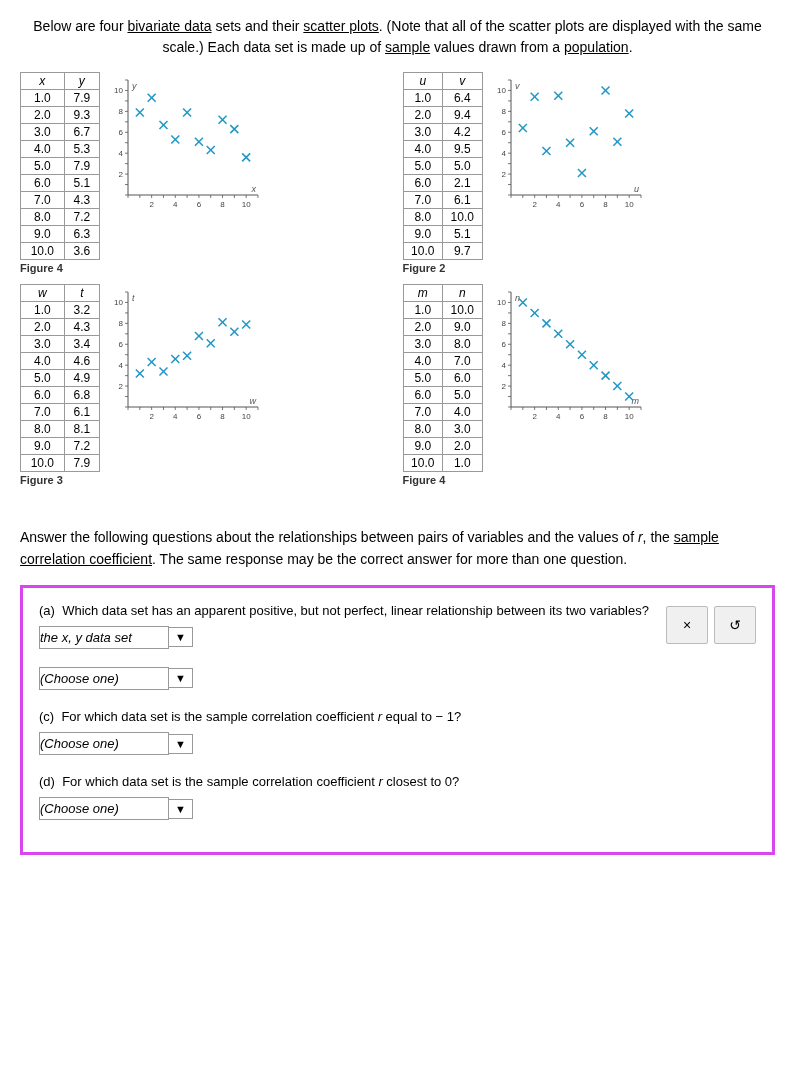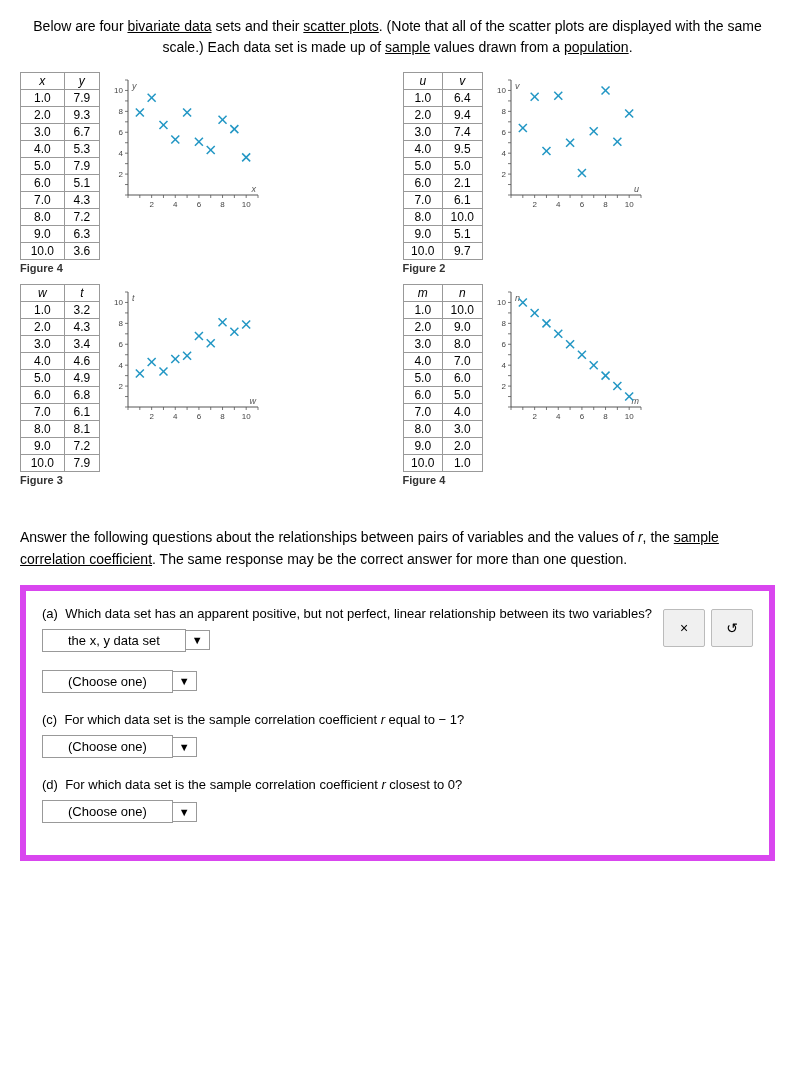--- a/index.html
+++ b/index.html
@@ -61,21 +61,21 @@
       width: 160px;
       height: 145px;
     }
     .answer-section {
       font-size: 14px;
       line-height: 1.6;
       margin-bottom: 14px;
       margin-top: 40px;
     }
     .questions-box {
-      border: 6px solid #d946ef;
+      border: 3px solid #d946ef;
       padding: 14px 16px;
       display: flex;
       gap: 8px;
       align-items: flex-start;
     }
     .questions-inner {
       flex: 1;
     }
     .question-block {
       margin-bottom: 18px;
@@ -85,25 +85,26 @@
       margin-bottom: 6px;
       line-height: 1.4;
     }
     .dropdown-row {
       display: flex;
       align-items: center;
       gap: 0;
     }
     .dropdown-selected {
       border: 1px solid #999;
-      padding: 3px 25px;
+      padding: 3px 0;
       font-size: 13px;
       min-width: 130px;
       background: #fff;
       cursor: pointer;
+      font-style: italic;
     }
     .dropdown-arrow {
       border: 1px solid #999;
       border-left: none;
       padding: 3px 6px;
       background: #fff;
       cursor: pointer;
       font-size: 11px;
     }
     .side-buttons {
@@ -262,21 +263,21 @@
             <tr>
               <td>1.0</td>
               <td>6.4</td>
             </tr>
             <tr>
               <td>2.0</td>
               <td>9.4</td>
             </tr>
             <tr>
               <td>3.0</td>
-              <td>7.4</td>
+              <td>4.2</td>
             </tr>
             <tr>
               <td>4.0</td>
               <td>9.5</td>
             </tr>
             <tr>
               <td>5.0</td>
               <td>5.0</td>
             </tr>
             <tr>

